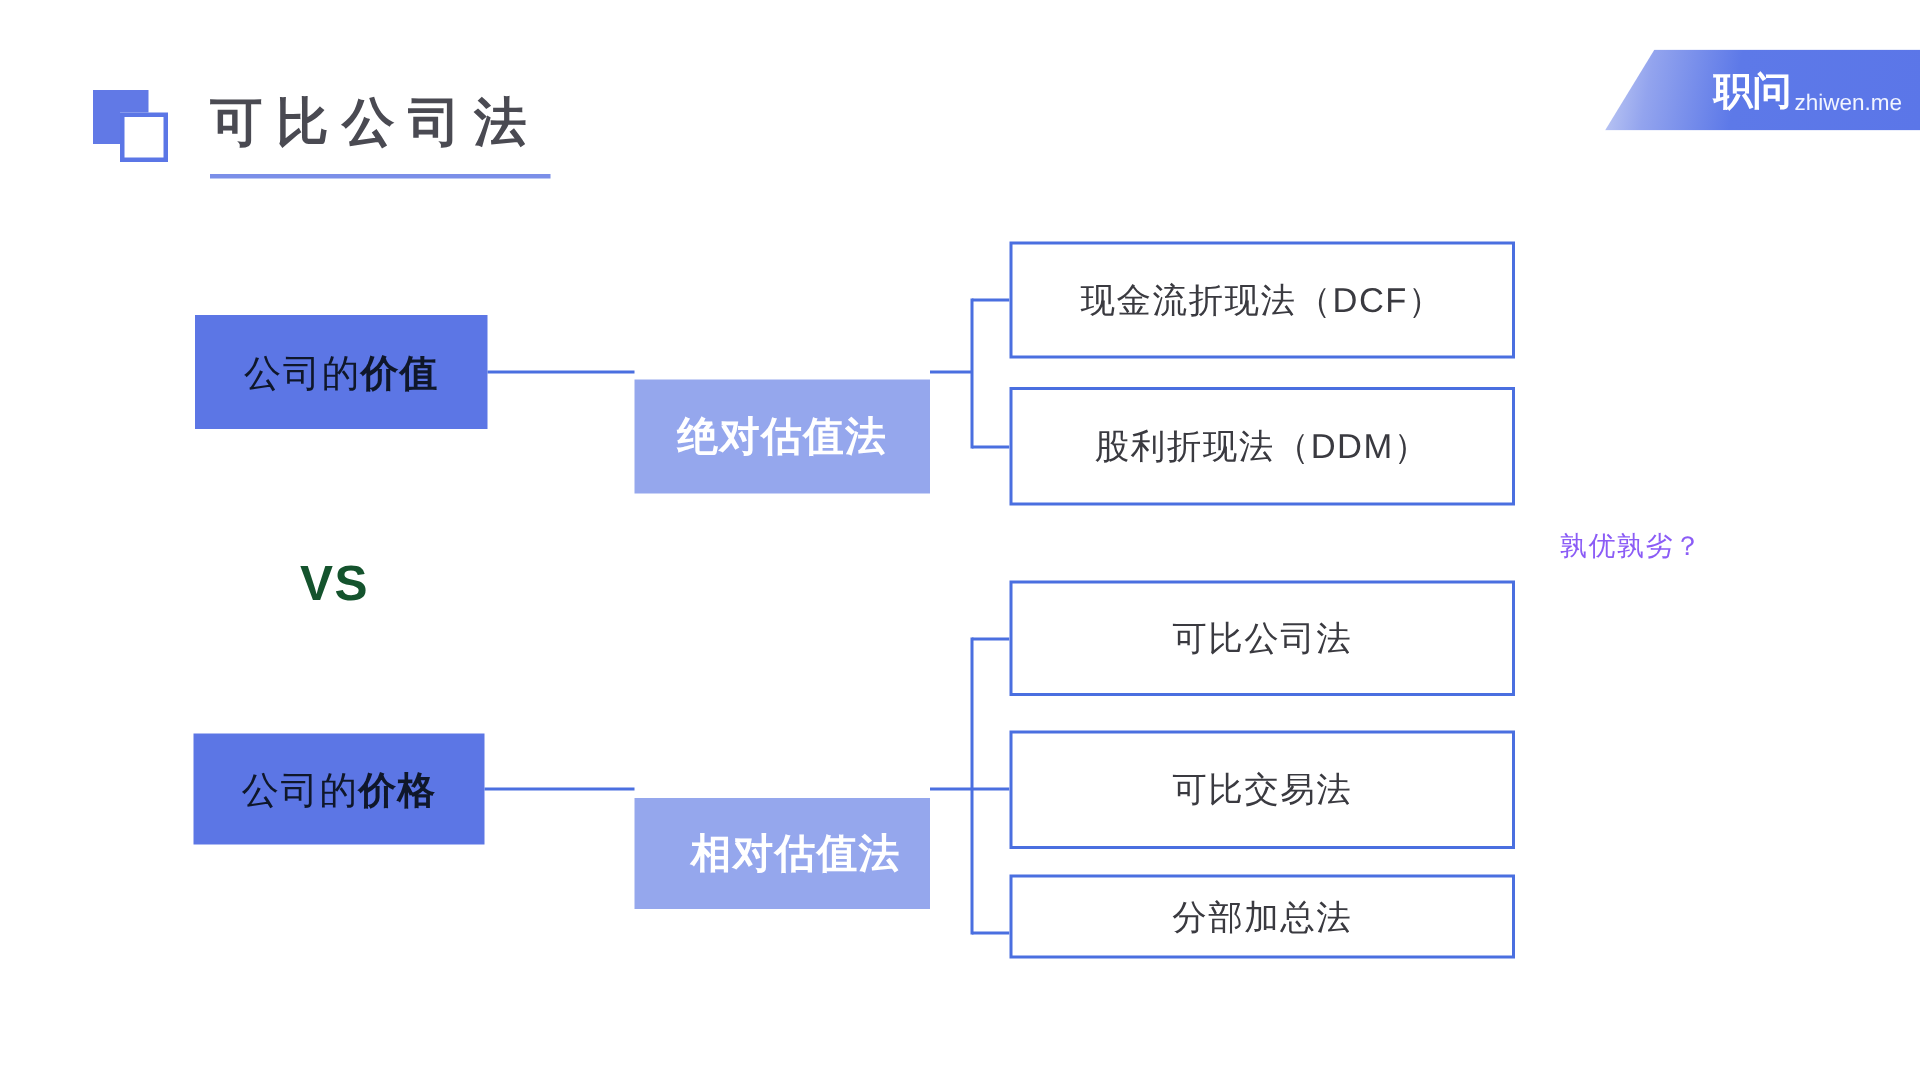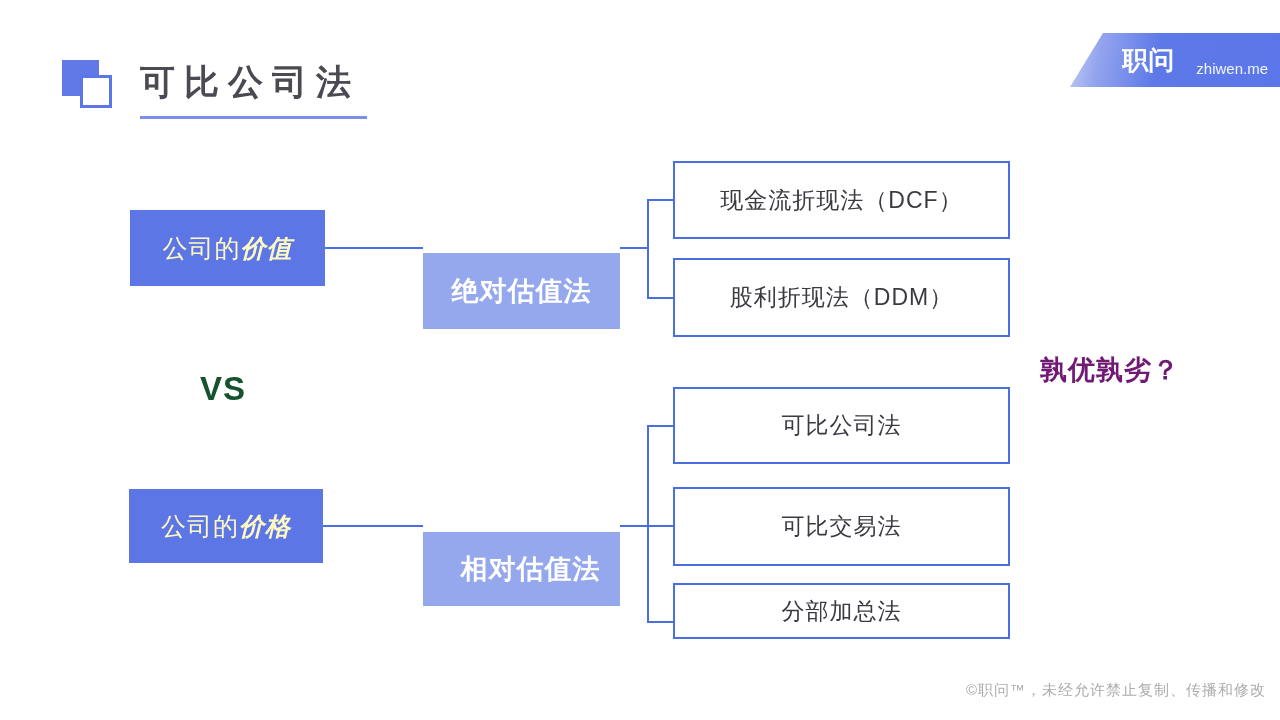--- a/index.html
+++ b/index.html
@@ -15,46 +15,46 @@
   .page-title { position:absolute; left:140px; top:62px; font-size:35px; line-height:40px;
                 color:#4A4A52; letter-spacing:9px; white-space:nowrap; }
   .title-underline { position:absolute; left:140px; top:116px; width:227px; height:3px;
                 background:#7B8FE8; }
 
   
   .banner { position:absolute; left:1070px; top:33px; width:210px; height:54px;
             clip-path:polygon(33px 0, 100% 0, 100% 100%, 0 100%);
             background:linear-gradient(100deg,#c3cdf4 0%,#93a4ee 15%,#5d79e8 42%,#5b76e8 100%);
             display:flex; align-items:center; justify-content:flex-end;
-            padding-right:12px; gap:22px; }
+            padding-right:12px; gap:2px; }
   .brand-name { color:#ffffff; font-size:26px; font-weight:bold; line-height:26px; }
   .brand-site { color:#F2F5FF; font-size:15px; line-height:15px;margin-top:16px; }
 
   
-  .solid-box { position:absolute; background:#5C76E5; color:#fef9c3;
+  .solid-box { position:absolute; background:#5C76E5; color:#0f172a;
                display:flex; align-items:center; justify-content:center;
                font-size:25px; letter-spacing:1px; }
-  .solid-box .emph { font-weight:bold;font-style:italic; }
+  .solid-box .emph { font-weight:bold; }
   .method-box { position:absolute; background:#95A7ED; color:#ffffff;
                 display:flex; align-items:center; justify-content:center;
                 font-size:27px; font-weight:bold; letter-spacing:1px;margin-top:43px; }
   .outline-box { position:absolute; background:#ffffff; border:2px solid #4A6FE0;
                  color:#3A3A40; display:flex; align-items:center; justify-content:center;
                  font-size:23px; letter-spacing:1px; }
 
   
   .h-line, .v-line { position:absolute; background:#4A6FE0; }
   .h-line { height:2px; }
   .v-line { width:2px; }
 
   
   .vs-label { position:absolute; left:200px; top:370px; font-size:33px; font-weight:bold;
               color:#14532d; letter-spacing:1px; }
-  .question-label { position:absolute; left:1040px; top:352px; font-size:27px;
-              font-weight:bold; color:#701a75; letter-spacing:1px; }
+  .question-label { position:absolute; left:1040px; top:352px; font-size:18px;
+              font-weight:normal; color:#8b5cf6; letter-spacing:1px; }
   .footer-note { position:absolute; right:14px; top:681px; font-size:15px;
               color:#ACACAC; letter-spacing:1px; }
 </style>
 </head>
 <body>
 
 <div class="slide">
 
   <div class="title-icon">
     <div class="sq-fill"></div>
@@ -99,15 +99,14 @@
 
   <div class="h-line" style="left:620px; top:525px; width:53px;"></div>
   <div class="v-line" style="left:647px; top:425px; height:198px;"></div>
   <div class="h-line" style="left:648px; top:425px; width:25px;"></div>
   <div class="h-line" style="left:648px; top:621px; width:25px;"></div>
 
   <div class="outline-box" style="left:673px; top:387px; width:337px; height:77px;">可比公司法</div>
   <div class="outline-box" style="left:673px; top:487px; width:337px; height:79px;">可比交易法</div>
   <div class="outline-box" style="left:673px; top:583px; width:337px; height:56px;">分部加总法</div>
 
-  <div class="footer-note">©职问™，未经允许禁止复制、传播和修改</div>
 
 </div>
 
 </body></html>

